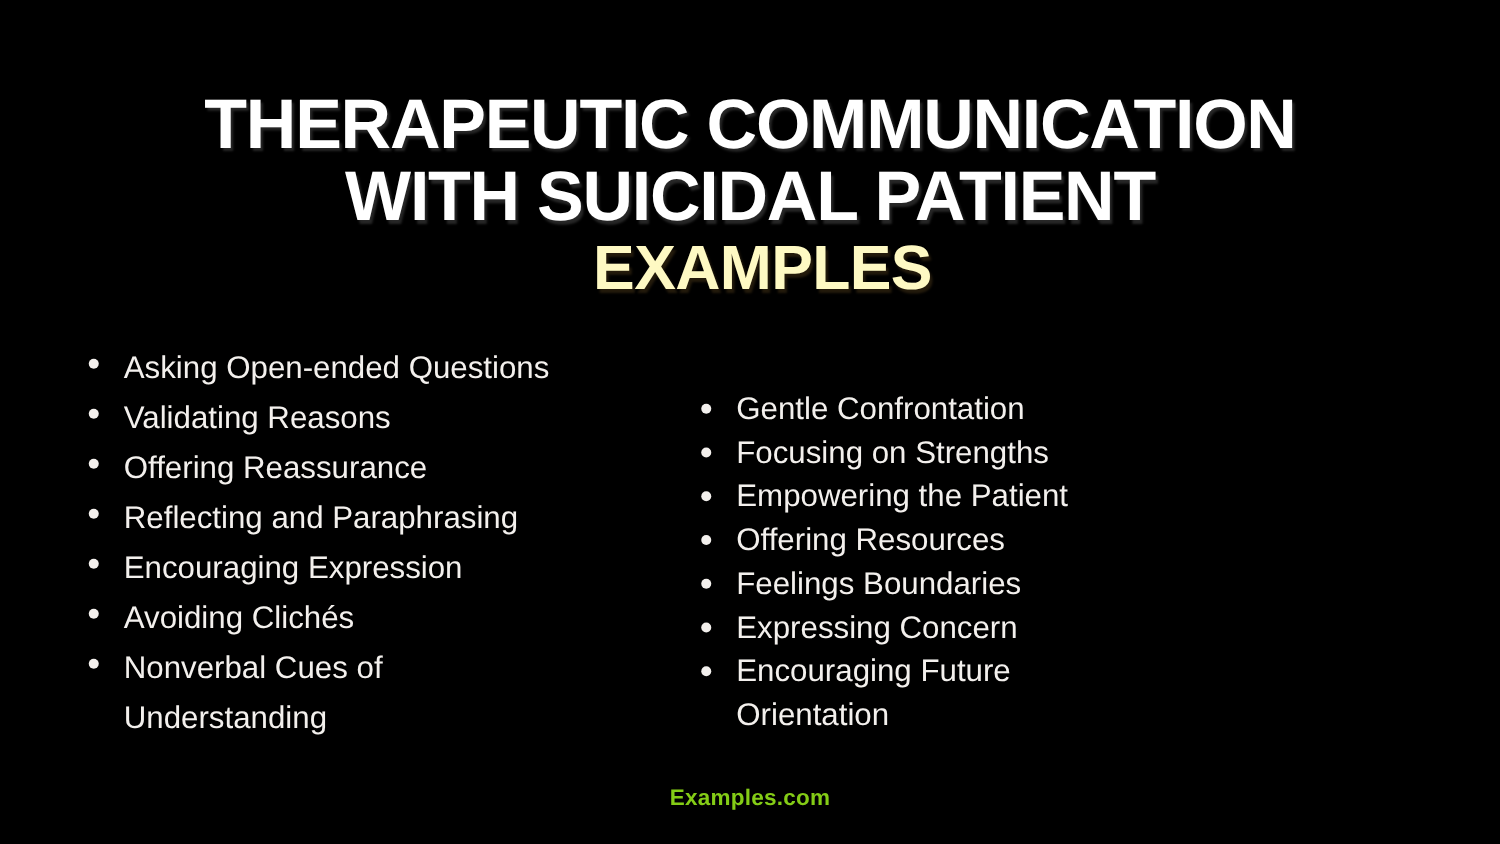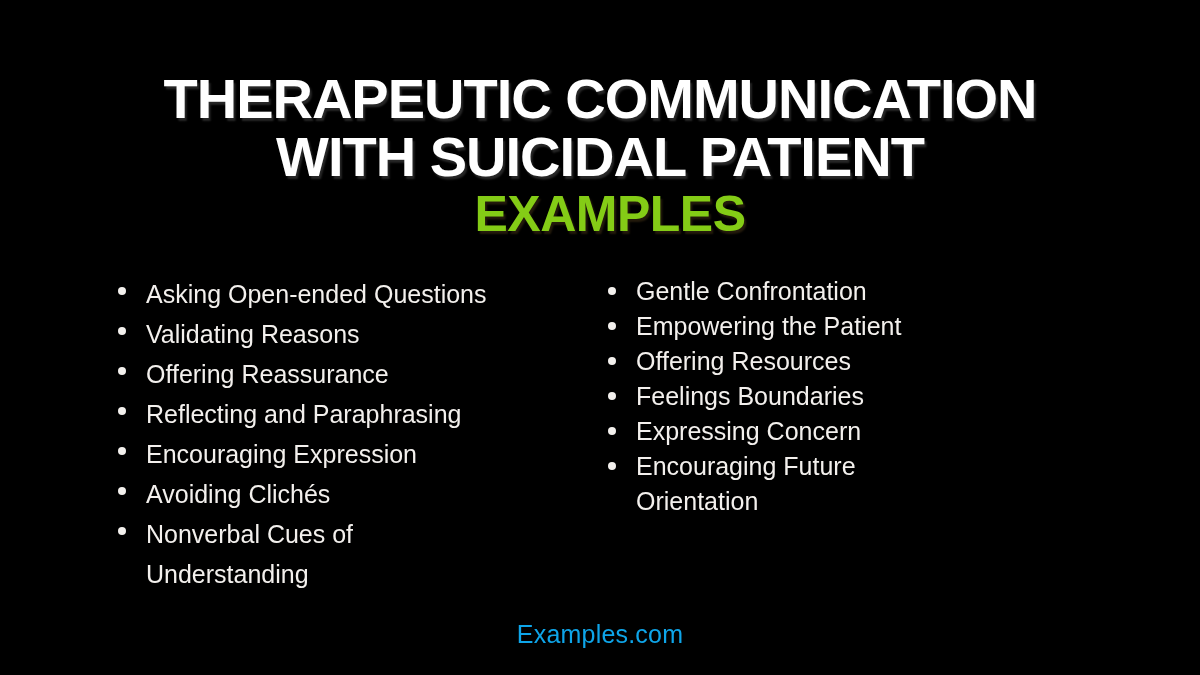--- a/index.html
+++ b/index.html
@@ -25,35 +25,35 @@
   .title-line {
     color: #ffffff;
     font-weight: 800;
     font-size: 56px;
     line-height: 58px;
     letter-spacing: -1px;
     text-transform: uppercase;
     text-shadow: 2px 3px 2px rgba(130,130,130,0.30);
   }
   .title-highlight {
-    color: #84cc16;
+    color: #fef9c3;
     font-weight: 800;
     font-size: 50px;
     line-height: 56px;
     letter-spacing: -0.5px;
     text-transform: uppercase;
     text-shadow: 2px 3px 2px rgba(120,90,40,0.30);
     padding-left: 20px;
   }
   .content {
     display: flex;
     flex-direction: row;
     align-self: flex-start;
     margin-top: 32px;
-    padding-left: 116px;
+    padding-left: 69px;
     gap: 60px;
   }
   ul.bullet-list {
     list-style: none;
     color: #f3f0ed;
     font-size: 25px;
     font-weight: 400;
   }
   ul.bullet-list li {
     position: relative;
@@ -64,33 +64,33 @@
     position: absolute;
     left: 2px;
     top: 0.52em;
     width: 8px;
     height: 8px;
     border-radius: 50%;
     background: #f3f0ed;
   }
   .col-left { width: 430px; }
   .col-left li { line-height: 40px; }
-  .col-right { width: 430px; }
+  .col-right { width: 430px; margin-top: 36px; }
   .col-right li { line-height: 35px; }
   .footer {
     position: absolute;
     bottom: 26px;
     left: 0;
     width: 100%;
     text-align: center;
   }
   .brand {
-    color: #0ea5e9;
-    font-size: 25px;
-    font-weight: 400;
+    color: #84cc16;
+    font-size: 18px;
+    font-weight: 700;
     letter-spacing: 0.2px;
   }
 </style>
 </head>
 <body>
 
 <div class="slide">
   <div class="title-block">
     <div class="title-line">THERAPEUTIC COMMUNICATION</div>
     <div class="title-line">WITH SUICIDAL PATIENT</div>
@@ -102,20 +102,21 @@
         <li>Asking Open-ended Questions</li>
         <li>Validating Reasons</li>
         <li>Offering Reassurance</li>
         <li>Reflecting and Paraphrasing</li>
         <li>Encouraging Expression</li>
         <li>Avoiding Clichés</li>
         <li>Nonverbal Cues of<br>Understanding</li>
       </ul>
     <ul class="bullet-list col-right">
         <li>Gentle Confrontation</li>
+        <li>Focusing on Strengths</li>
         <li>Empowering the Patient</li>
         <li>Offering Resources</li>
         <li>Feelings Boundaries</li>
         <li>Expressing Concern</li>
         <li>Encouraging Future<br>Orientation</li>
       </ul>
   </div>
 
   <div class="footer">
     <span class="brand">Examples.com</span>

